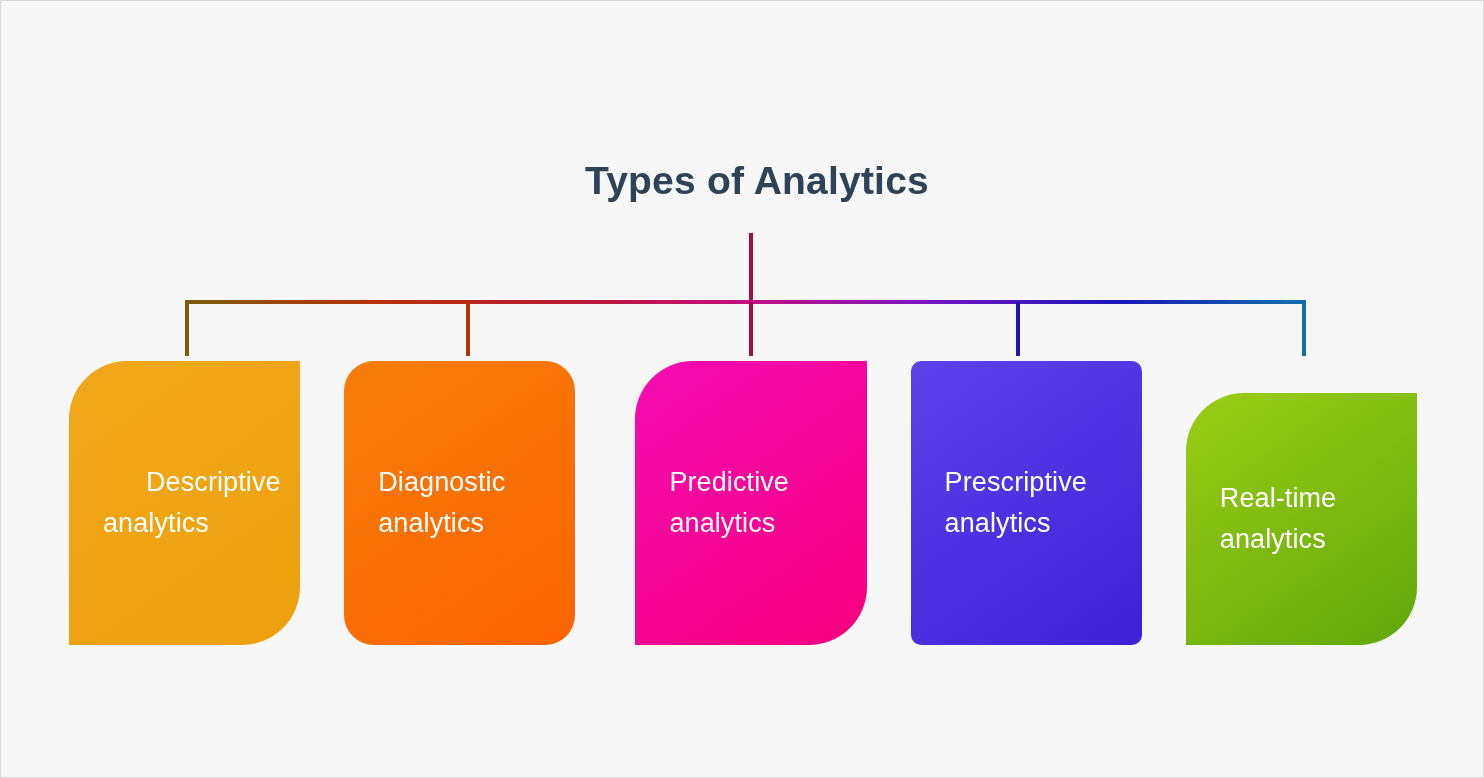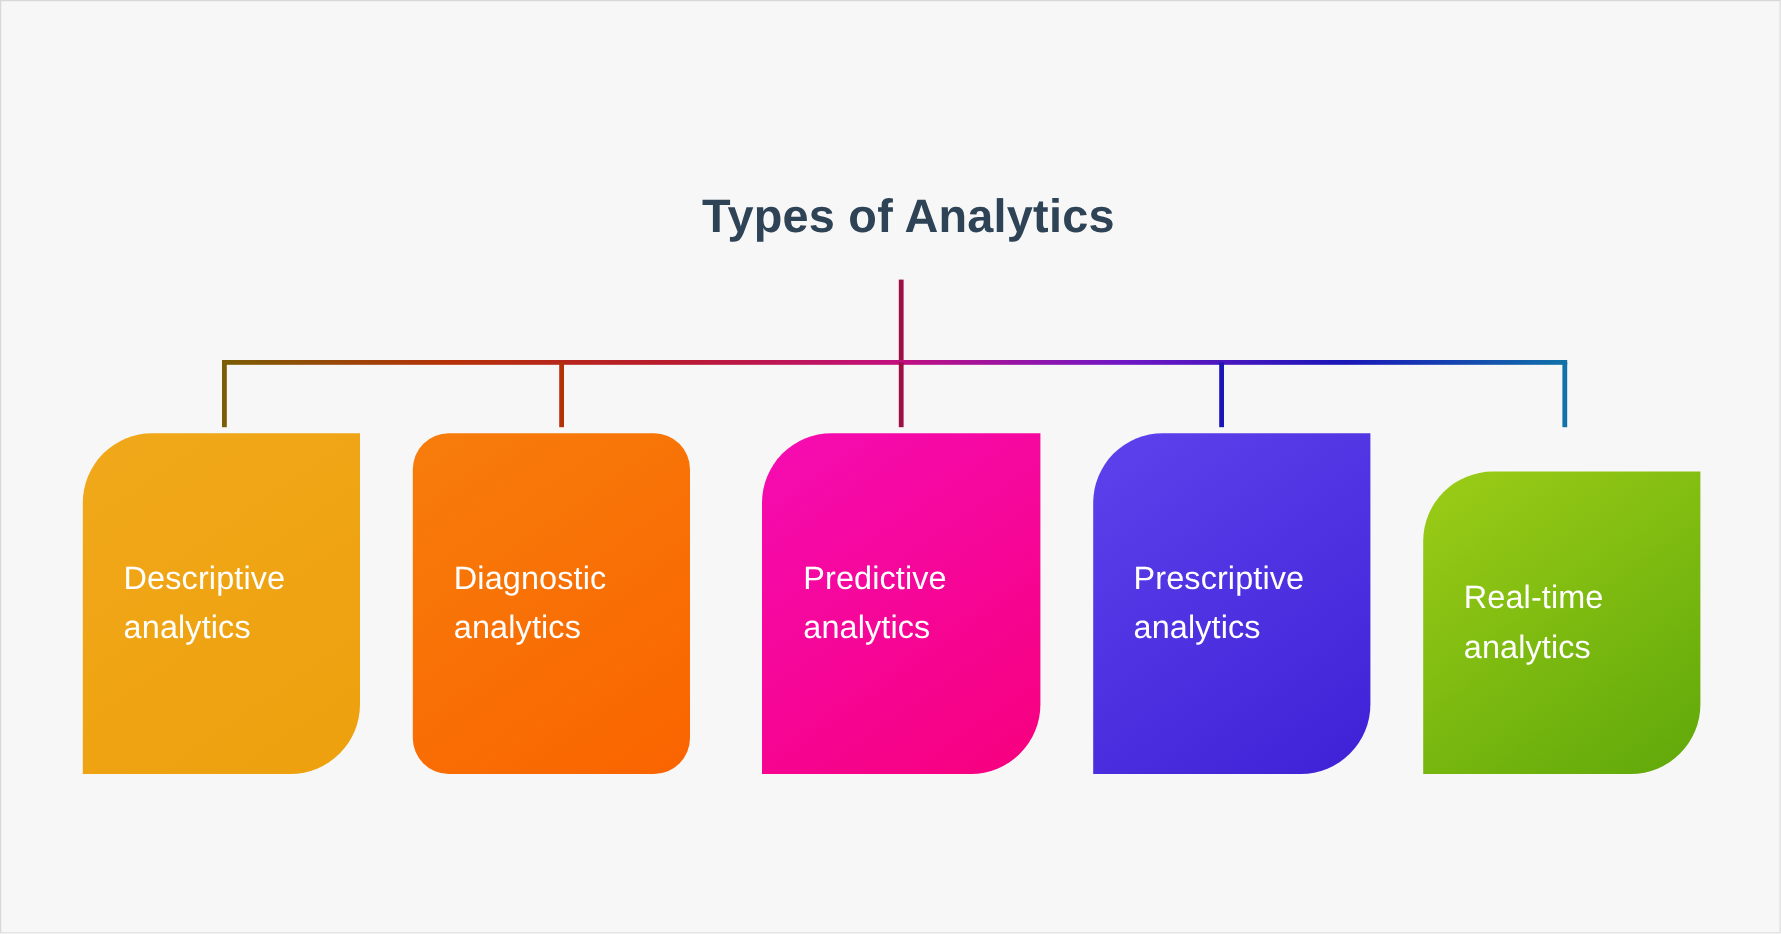--- a/index.html
+++ b/index.html
@@ -107,32 +107,32 @@
 
     <div class="conn-drop" id="drop-0" style="left: 184px; top: 301px; height: 54px; background: rgb(122, 93, 5);"></div>
     <div class="conn-drop" id="drop-1" style="left: 465px; top: 301px; height: 54px; background: rgb(181, 50, 8);"></div>
     <div class="conn-drop" id="drop-2" style="left: 748px; top: 301px; height: 54px; background: rgb(156, 16, 70);"></div>
     <div class="conn-drop" id="drop-3" style="left: 1015px; top: 301px; height: 54px; background: rgb(26, 22, 184);"></div>
     <div class="conn-drop" id="drop-4" style="left: 1301px; top: 301px; height: 54px; background: rgb(16, 114, 168);"></div>
   </div>
 
   <div id="cards-row">
     <div class="analytics-card" style="background: linear-gradient(145deg, rgb(240, 168, 26) 0%, rgb(238, 160, 13) 100%);">
-      <span class="card-label" style="color: rgb(255, 255, 255);">Descriptive</span>
+      <span class="card-label" style="color: rgb(255, 255, 255); margin-left: 43px;">Descriptive</span>
       <span class="card-label" style="color: rgb(255, 255, 255);">analytics</span>
     </div>
     <div class="analytics-card" style="background: linear-gradient(145deg, rgb(247, 125, 11) 0%, rgb(250, 100, 0) 100%); border-radius: 30px;">
       <span class="card-label" style="color: rgb(255, 255, 255);">Diagnostic</span>
       <span class="card-label" style="color: rgb(255, 255, 255);">analytics</span>
     </div>
     <div class="analytics-card" style="background: linear-gradient(145deg, rgb(245, 12, 178) 0%, rgb(247, 0, 126) 100%); margin-left: 16px;">
       <span class="card-label" style="color: rgb(255, 255, 255);">Predictive</span>
       <span class="card-label" style="color: rgb(255, 255, 255);">analytics</span>
     </div>
-    <div class="analytics-card" style="background: linear-gradient(145deg, rgb(93, 66, 236) 0%, rgb(63, 33, 214) 100%);">
+    <div class="analytics-card" style="background: linear-gradient(145deg, rgb(93, 66, 236) 0%, rgb(63, 33, 214) 100%); border-radius: 10px;">
       <span class="card-label" style="color: rgb(255, 255, 255);">Prescriptive</span>
       <span class="card-label" style="color: rgb(255, 255, 255);">analytics</span>
     </div>
     <div class="analytics-card" style="background: linear-gradient(145deg, rgb(156, 205, 23) 0%, rgb(95, 168, 10) 100%); margin-top: 32px;">
       <span class="card-label" style="color: rgb(255, 255, 255);">Real-time</span>
       <span class="card-label" style="color: rgb(255, 255, 255);">analytics</span>
     </div>
   </div>
 
 </div>

